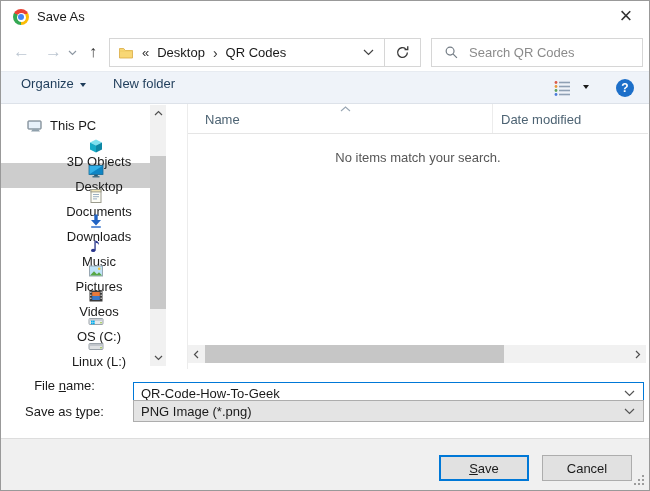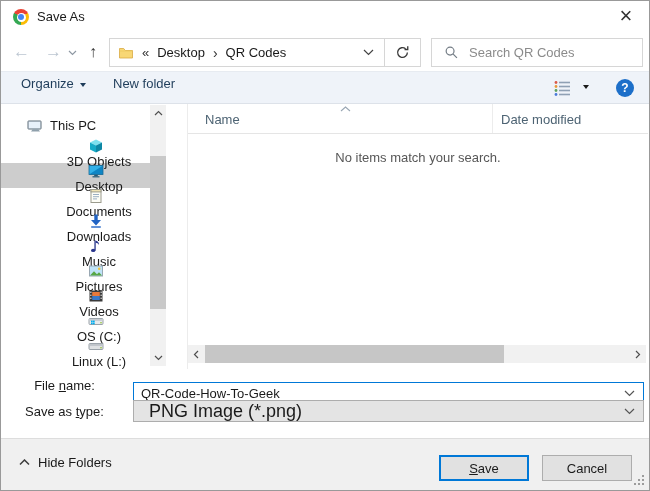--- a/index.html
+++ b/index.html
@@ -74,21 +74,21 @@
   .hs-thumb{position:absolute;left:17px;top:0;bottom:0;width:299px;background:#c6c6c6;cursor:pointer;}
 
   
   .fields{position:absolute;left:0;top:368px;right:0;height:69px;background:#fff;}
   .flabel{position:absolute;left:0;width:127px;text-align:center;font-size:13px;color:#1a1a1a;}
   .fl-name{top:9px;}
   .fl-type{top:35px;}
   .fninput{position:absolute;left:132px;top:13px;width:509px;height:20px;border:1px solid #0078d7;display:flex;align-items:center;background:#fff;cursor:text;}
   .fninput .val{margin-left:7px;font-size:13px;color:#1a1a1a;flex:1;white-space:nowrap;overflow:hidden;}
   .combo{position:absolute;left:132px;top:31px;width:509px;height:20px;border:1px solid #adadad;display:flex;align-items:center;background:#e4e4e4;cursor:pointer;}
-  .combo .val{margin-left:15px;font-size:18px;color:#1a1a1a;flex:1;}
+  .combo .val{margin-left:7px;font-size:13px;color:#1a1a1a;flex:1;}
   .field-chev{margin-right:8px;}
 
   
   .footer{position:absolute;left:0;top:437px;right:0;bottom:0;background:#f0f0f0;border-top:1px solid #dddddd;box-sizing:border-box;}
   .hidefolders{position:absolute;left:18px;top:16px;display:flex;align-items:center;gap:8px;font-size:13px;color:#1a1a1a;cursor:pointer;}
   .btn{position:absolute;top:16px;width:90px;height:26px;box-sizing:border-box;background:#e1e1e1;font-size:13px;color:#1a1a1a;text-align:center;line-height:23px;cursor:pointer;}
   .btn-save{left:438px;border:2px solid #0078d7;}
   .btn-cancel{left:541px;border:1px solid #adadad;line-height:25px;}
   .grip{position:absolute;right:4px;bottom:4px;width:11px;height:11px;cursor:nwse-resize;}
   .grip::before{content:"";position:absolute;left:8px;top:0;width:2px;height:2px;background:#9c9c9c;
@@ -361,26 +361,18 @@
       <span class="val">PNG Image (*.png)</span>
       <span class="field-chev">
         <svg class="svgi" width="11" height="7">
             <polyline points="1,1 5.5,5.5 10,1" fill="none" stroke="#555" stroke-width="1.2"></polyline>
           </svg>
       </span>
     </div>
   </div>
 
   <div class="footer">
-    <div class="hidefolders">
-      <span>
-        <svg class="svgi" width="11" height="7">
-            <polyline points="1,5.5 5.5,1 10,5.5" fill="none" stroke="#3d3d3d" stroke-width="1.5"></polyline>
-          </svg>
-      </span>
-      <span>Hide Folders</span>
-    </div>
     <div class="btn btn-save"><u>S</u>ave</div>
     <div class="btn btn-cancel">Cancel</div>
     <div class="grip"></div>
   </div>
 
 </div>
 
 </body></html>

